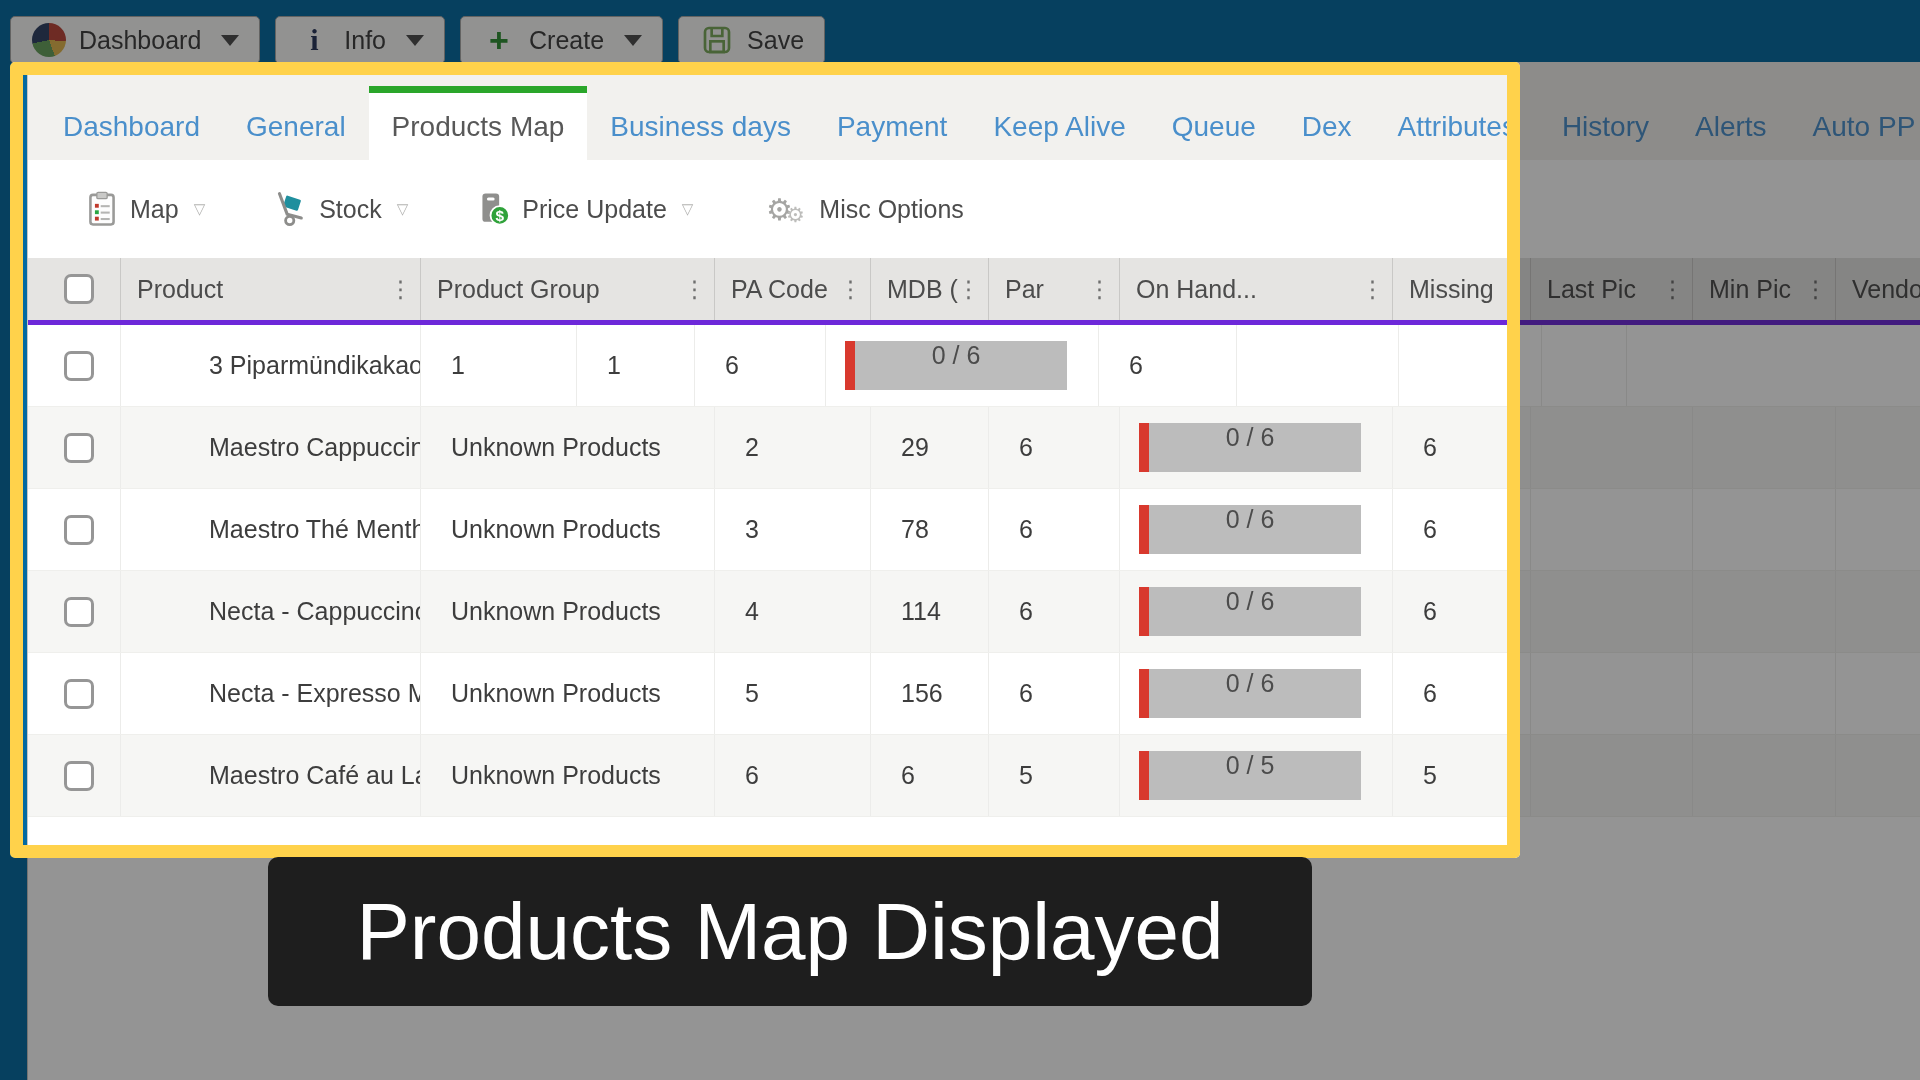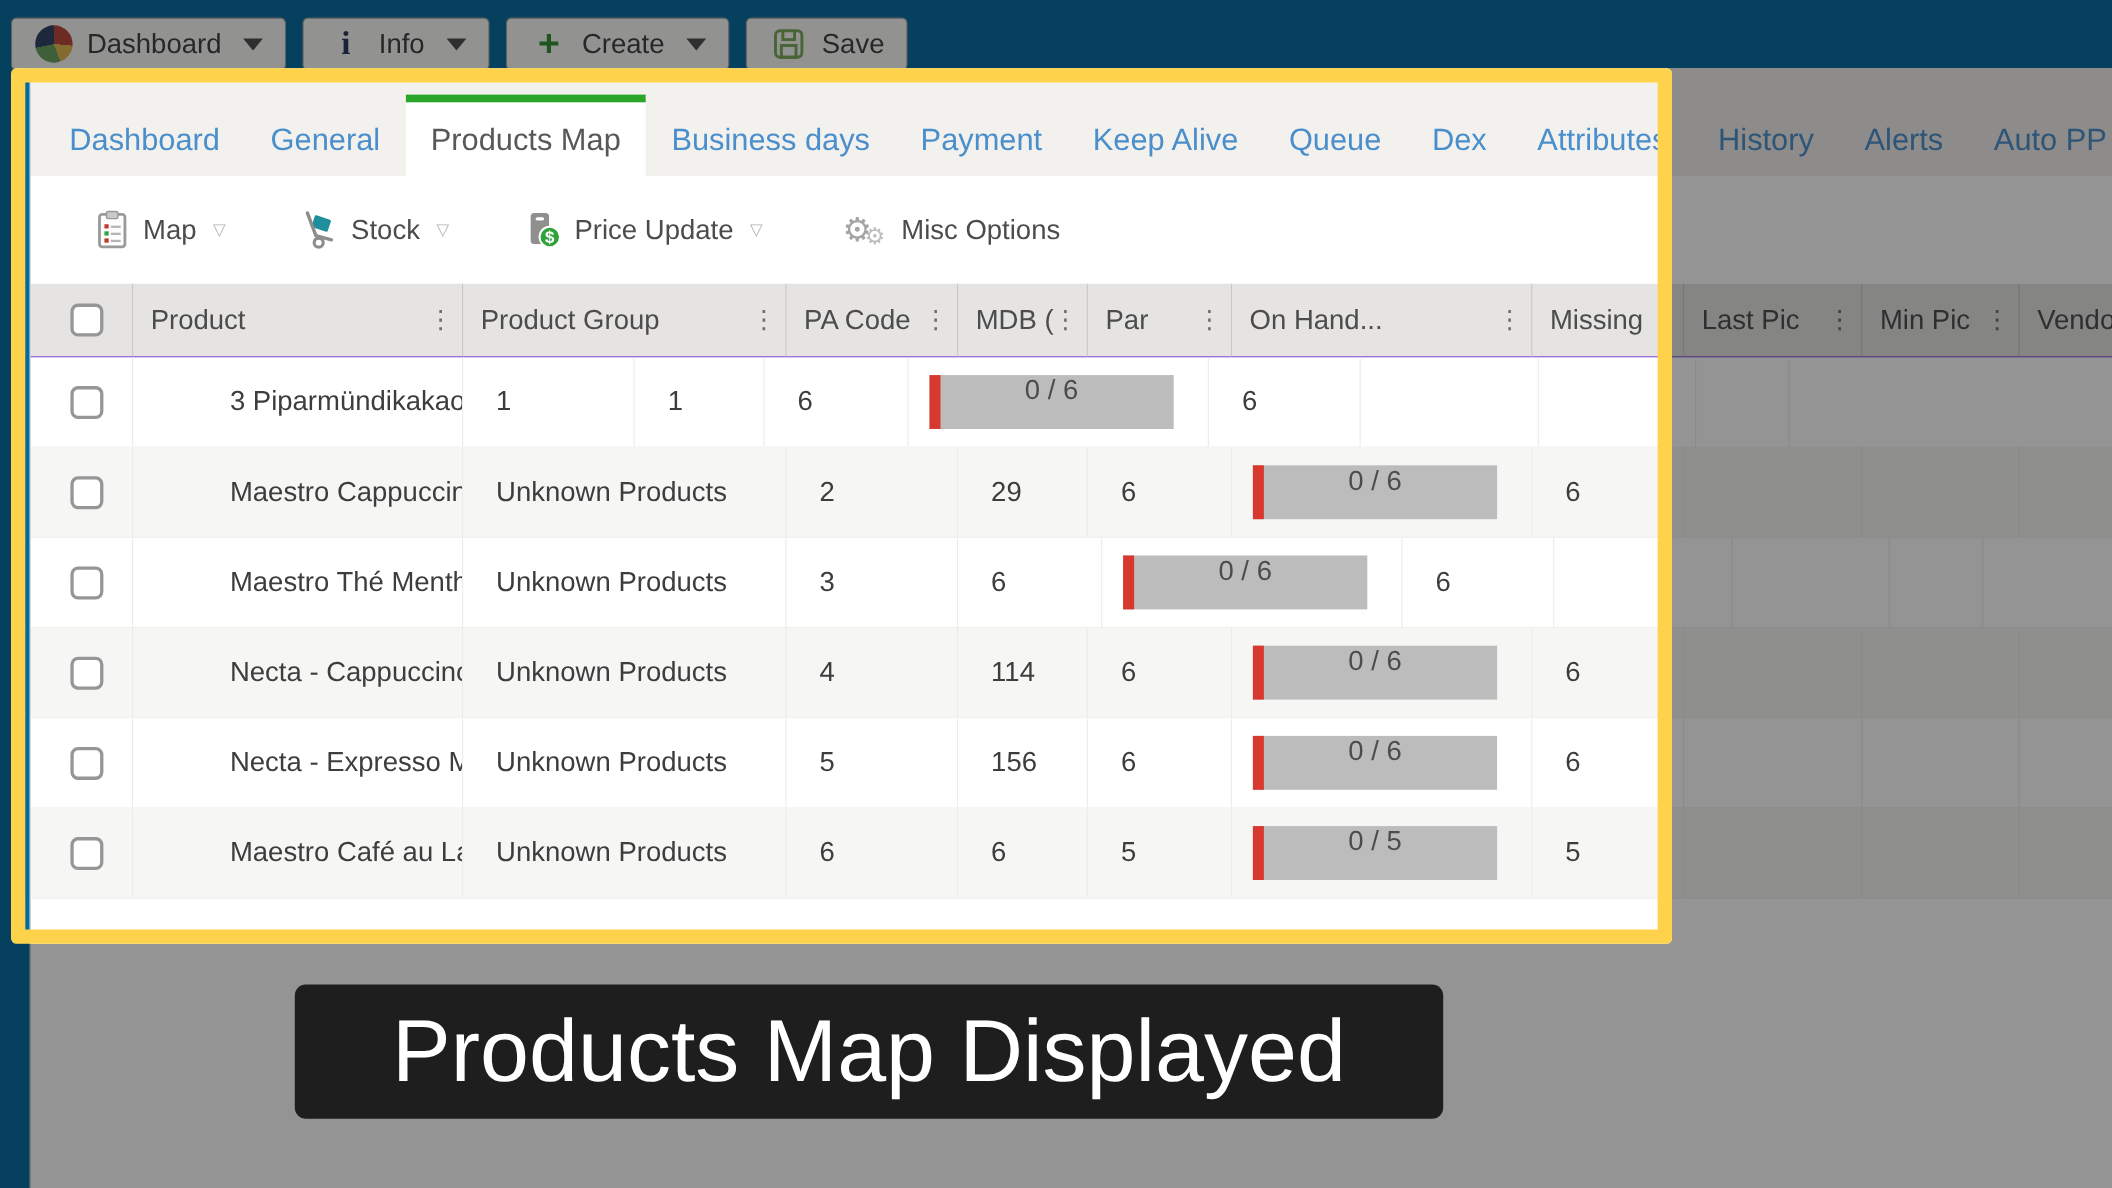--- a/index.html
+++ b/index.html
@@ -32,21 +32,21 @@
 
   
   .subbar{position:absolute;left:0;top:98px;width:1900px;height:98px;background:#ffffff;
           display:flex;align-items:center;padding-left:56px;box-sizing:border-box;}
   .sitem{display:flex;align-items:center;gap:10px;font-size:25px;color:#4c4c4c;cursor:pointer;white-space:nowrap;}
   .sitem + .sitem{margin-left:68px;}
   .chev{font-size:15px;color:#b3b3b1;margin-left:5px;}
 
   
   .thead{position:absolute;left:0;top:196px;width:1893px;height:67px;display:flex;
-         background:#e5e4e2;border-bottom:1px solid #6d28d9;box-sizing:border-box;}
+         background:#e5e4e2;border-bottom:5px solid #6d28d9;box-sizing:border-box;}
   .th{position:relative;flex:none;display:flex;align-items:center;padding-left:16px;font-size:25px;
       color:#4c4c4c;border-right:1px solid #c9c8c6;box-sizing:border-box;white-space:nowrap;overflow:hidden;}
   .dots{position:absolute;right:8px;top:50%;transform:translateY(-50%);font-size:23px;color:#6e6e6e;cursor:pointer;}
   .tbody{position:absolute;left:0;top:263px;width:1893px;}
   .tr{display:flex;height:82px;background:#ffffff;border-bottom:1px solid #efefec;box-sizing:border-box;}
   .tr.alt{background:#f6f6f4;}
   .td{flex:none;display:flex;align-items:center;padding-left:30px;font-size:25px;color:#3d3d3d;
       border-right:1px solid #ececea;box-sizing:border-box;white-space:nowrap;overflow:hidden;}
   .td.product{padding-left:88px;}
   .td.cbcell,.th.cbcell{padding-left:36px;}
@@ -57,21 +57,21 @@
            justify-content:center;margin-left:19px;}
   .barred{position:absolute;left:0;top:0;width:10px;height:100%;background:#d8392e;}
   .bartext{font-size:25px;color:#4c4c4c;}
 
   
   .spotlight{position:absolute;left:10px;top:62px;width:1510px;height:796px;box-sizing:border-box;
              border:13px solid #ffd24b;border-radius:5px;
              box-shadow:0 0 0 3000px rgba(12,12,12,0.44);z-index:50;pointer-events:none;}
 
   
-  .captionbox{position:absolute;left:268px;top:895px;width:1044px;height:122px;background:#1e1e1e;
+  .captionbox{position:absolute;left:268px;top:857px;width:1044px;height:149px;background:#1e1e1e;
               border-radius:10px;z-index:60;display:flex;align-items:center;justify-content:center;
               color:#ffffff;font-size:80px;white-space:nowrap;}
 </style>
 </head>
 <body>
 
 <div class="screen">
 
   <div class="topbar">
     <button class="tbtn">
@@ -256,20 +256,21 @@
           <div class="td" style="width: 143px;"></div>
           <div class="td" style="width: 85px;"></div>
         </div>
         <div class="tr">
           <div class="td cbcell" style="width: 93px;">
             <div class="cb"></div>
           </div>
           <div class="td product" style="width: 300px;">Maestro Thé Menth...</div>
           <div class="td" style="width: 294px;">Unknown Products</div>
           <div class="td" style="width: 156px;">3</div>
+          <div class="td" style="width: 118px;">78</div>
           <div class="td" style="width: 131px;">6</div>
           <div class="td onhand" style="width: 273px;">
             <div class="barwrap">
               <span class="barred"></span>
               <span class="bartext">0 / 6</span>
             </div>
           </div>
           <div class="td" style="width: 138px;">6</div>
           <div class="td" style="width: 162px;"></div>
           <div class="td" style="width: 143px;"></div>

